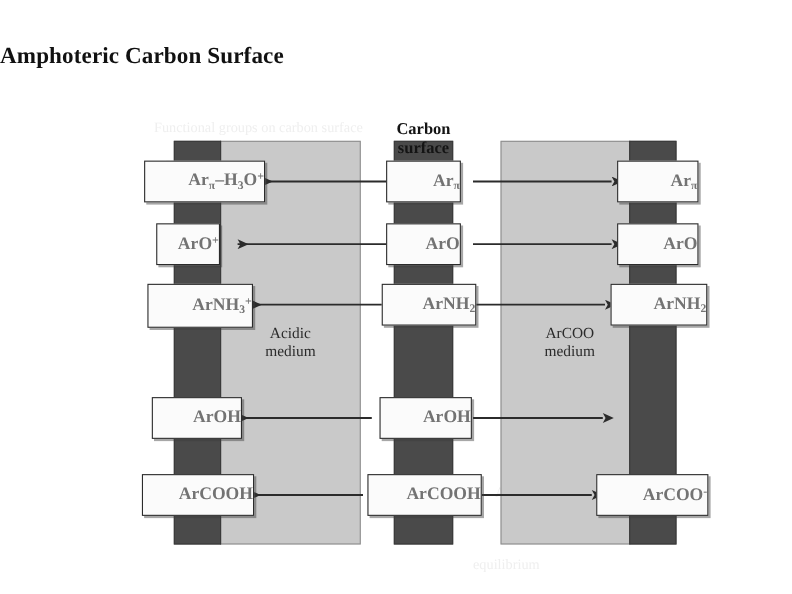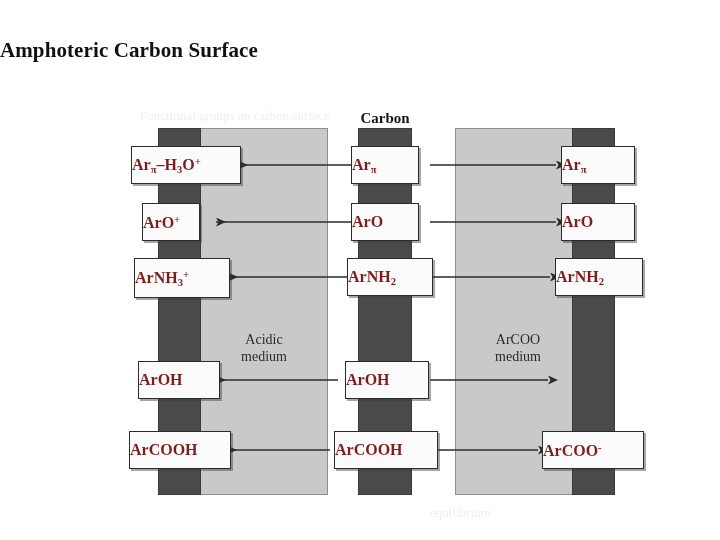--- a/index.html
+++ b/index.html
@@ -60,21 +60,20 @@
   }
 
   
   .medium-label {
     position: absolute;
     text-align: center;
     font-size: 14px;
     color: #2a2a2a;
     line-height: 1.18;
     width: 96px;
-    margin-top: 36px;
   }
 
   
   .carbon-caption {
     position: absolute;
     text-align: center;
     font-size: 15px;
     font-weight: bold;
     color: #141414;
     line-height: 1.12;
@@ -82,24 +81,24 @@
   }
 
   
   .sbox {
     position: absolute;
     background: #fbfbfb;
     border: 1.6px solid #2b2b2b;
     box-sizing: border-box;
     display: flex;
     align-items: center;
-    justify-content: flex-start;
+    justify-content: flex-end;
     font-size: 16px;
     font-weight: bold;
-    color: #7f1d1d;
+    color: #737373;
     box-shadow: 2px 2px 0 rgba(60,60,60,0.45);
     white-space: nowrap;
   }
   .sbox .f { display: inline-block; }
   .sbox sub {
     font-size: 0.66em;
     vertical-align: -0.28em;
     font-weight: bold;
   }
   .sbox sup {
@@ -136,20 +135,21 @@
   <div class="block block-light" style="left:200px; top:128px; width:128px; height:367px;"></div>
   <div class="block block-dark" style="left:158px; top:128px; width:43px; height:367px;"></div>
 
   <div class="block block-dark" style="left:358px; top:128px; width:54px; height:367px;"></div>
 
   <div class="block block-light" style="left:455px; top:128px; width:118px; height:367px;"></div>
   <div class="block block-dark" style="left:572px; top:128px; width:43px; height:367px;"></div>
 
   <div class="carbon-caption" style="left:315px; top:90px;margin-top:20px;">
     <div>Carbon</div>
+    <div>surface</div>
   </div>
 
   <div class="medium-label" style="left:216px; top:296px;">
     <div>Acidic</div>
     <div>medium</div>
   </div>
 
   <div class="medium-label" style="left:470px; top:296px;">
     <div>ArCOO</div>
     <div>medium</div>

